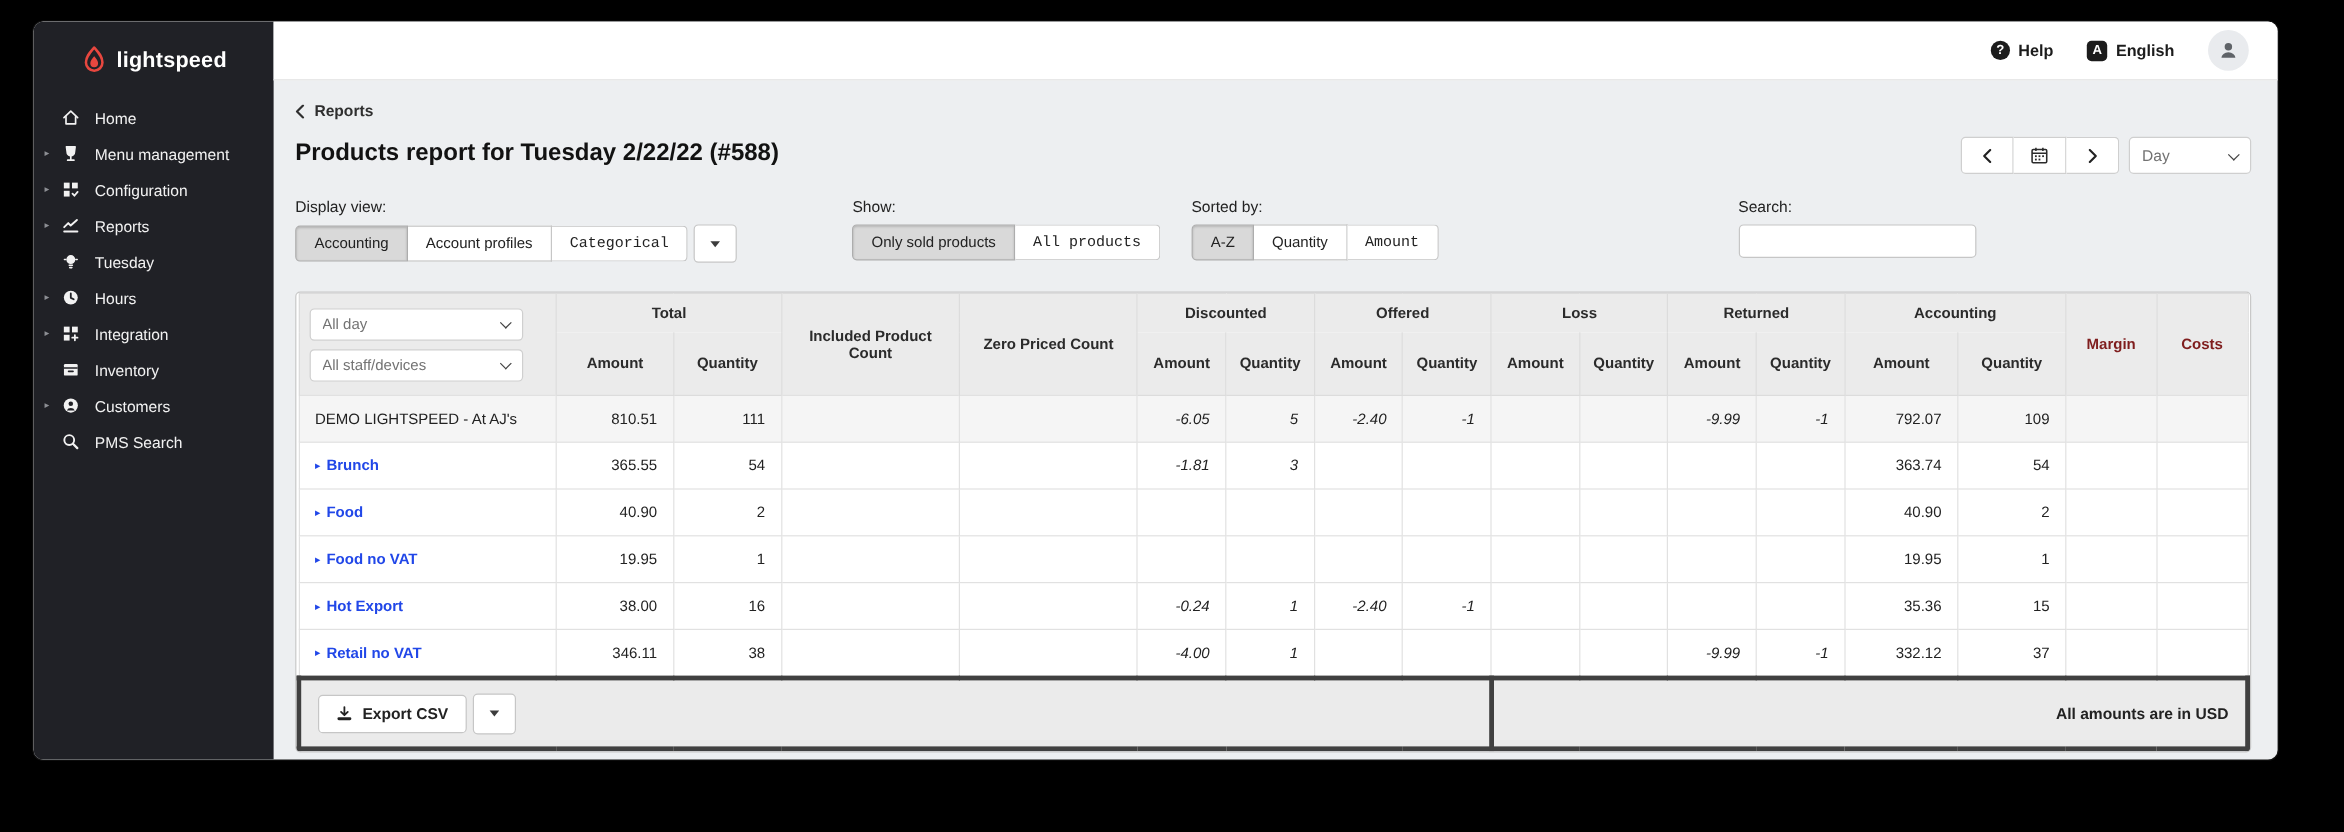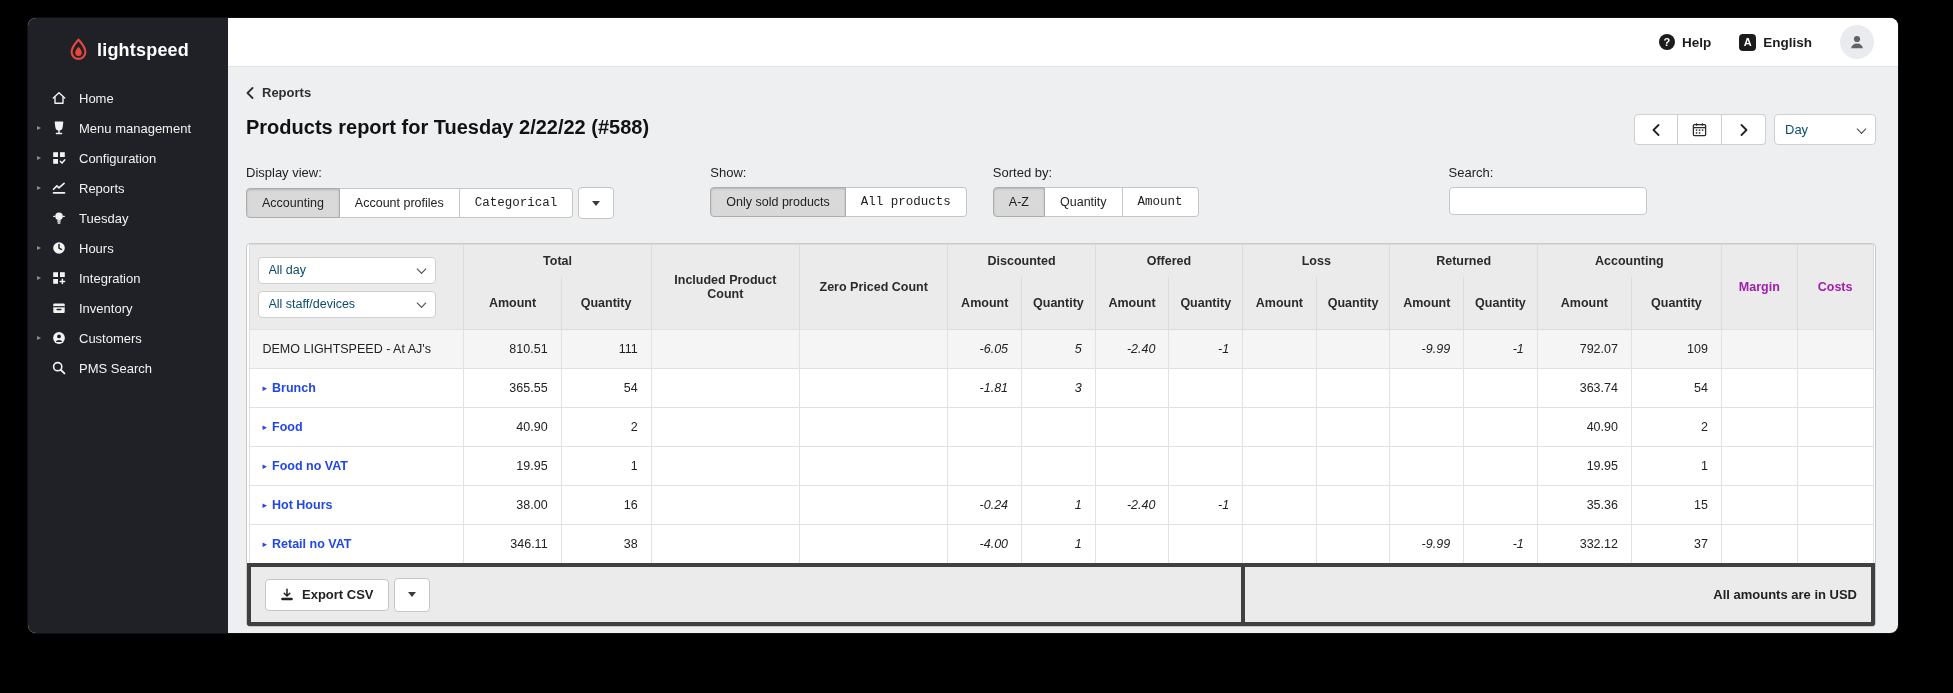--- a/index.html
+++ b/index.html
@@ -37,21 +37,21 @@
   .title-row{display:flex;align-items:flex-start;justify-content:space-between;margin-top:16px;}
   h1{margin:0;font-size:20px;font-weight:700;color:#121212;}
   .date-controls{display:flex;gap:8px;margin-top:-2px;}
   .btn-group{display:flex;}
   .nav-btn{width:44px;height:31px;background:#fff;border:1px solid #cfcfcf;border-left-width:0;
     display:flex;align-items:center;justify-content:center;font-size:14px;font-weight:700;color:#222;cursor:pointer;}
   .nav-btn:first-child{border-left-width:1px;border-radius:4px 0 0 4px;}
   .nav-btn:last-child{border-radius:0 4px 4px 0;}
   .sel{position:relative;display:inline-block;}
   .sel select{appearance:none;-webkit-appearance:none;-moz-appearance:none;
-    border:1px solid #cfcfcf;border-radius:4px;background:#fff;color:#0c4a6e;
+    border:1px solid #cfcfcf;border-radius:4px;background:#fff;color:#737373;
     font-family:inherit;font-size:13px;padding:0 26px 0 10px;cursor:pointer;}
   .sel::after{content:"";position:absolute;right:11px;top:50%;width:6px;height:6px;
     border-right:1.6px solid #444;border-bottom:1.6px solid #444;
     transform:translateY(-65%) rotate(45deg);pointer-events:none;}
   .sel.day select{height:31px;width:102px;}
   
   .filters-row{display:flex;margin-top:20px;}
   .filter-label{font-size:13px;color:#222;margin-bottom:7px;display:block;}
   .tbtn{height:30px;padding:0 15px;background:#fff;border:1px solid #c6c6c6;border-left-width:0;
     font-family:inherit;font-size:12.5px;color:#222;cursor:pointer;}
@@ -65,21 +65,21 @@
   .search-input{width:198px;height:28px;border:1px solid #c6c6c6;border-radius:4px;background:#fff;
     font-family:inherit;font-size:13px;padding:0 8px;box-sizing:border-box;}
   
   .table-card{background:#fff;border:1px solid #c8c8c8;border-radius:4px;overflow:hidden;margin-top:24px;}
   table{width:100%;border-collapse:collapse;table-layout:fixed;font-size:12.5px;color:#222;}
   thead th{background:#ebebeb;border:1px solid #dcdcdc;font-weight:700;color:#2b2b2b;
     text-align:center;padding:4px 6px;}
   thead tr.group-row th{height:24px;border-bottom:none;}
   thead tr.sub-row th{height:44px;border-top:none;font-weight:700;}
   th.span2{vertical-align:middle;}
-  th.link-col{color:#a21caf;cursor:pointer;}
+  th.link-col{color:#7f1d1d;cursor:pointer;}
   .head-selects{display:flex;flex-direction:column;gap:7px;align-items:flex-start;padding:2px 2px;}
   .head-selects .sel select{height:27px;width:178px;font-size:12.5px;}
   tbody td{border:1px solid #e1e1e1;height:38px;padding:0 13px;text-align:right;background:#fff;}
   tbody td.cell-name{text-align:left;}
   tbody tr.summary-row td{background:#f5f5f5;}
   tbody tr.summary-row td.cell-name{font-weight:400;}
   td.italic{font-style:italic;}
   .tri{color:#2147e8;font-size:9px;margin-right:5px;vertical-align:1px;}
   .cat-link{color:#2147e8;font-weight:700;text-decoration:none;cursor:pointer;}
   tfoot td{background:#ebebeb;border:4px solid #404040;height:55px;padding:0 14px;}
@@ -447,21 +447,21 @@
                 <td class="italic"></td>
                 <td class="italic"></td>
                 <td class="italic"></td>
                 <td class="italic"></td>
                 <td class="">19.95</td>
                 <td class="">1</td>
                 <td class=""></td>
                 <td class=""></td>
               </tr>
               <tr>
-                <td class="cell-name"><span class="tri">▸</span><a class="cat-link">Hot Hours</a></td>
+                <td class="cell-name"><span class="tri">▸</span><a class="cat-link">Hot Export</a></td>
                 <td class="">38.00</td>
                 <td class="">16</td>
                 <td class=""></td>
                 <td class=""></td>
                 <td class="italic">-0.24</td>
                 <td class="italic">1</td>
                 <td class="italic">-2.40</td>
                 <td class="italic">-1</td>
                 <td class="italic"></td>
                 <td class="italic"></td>

